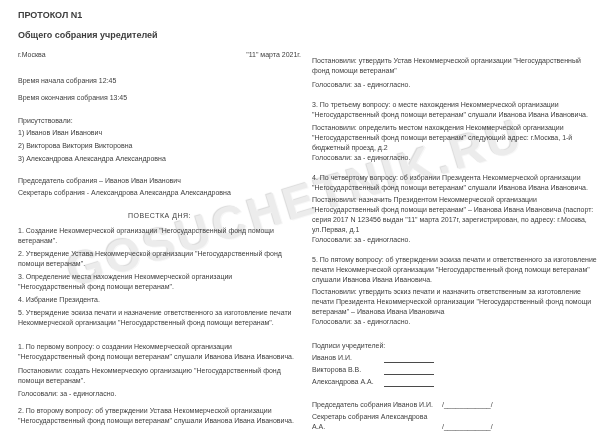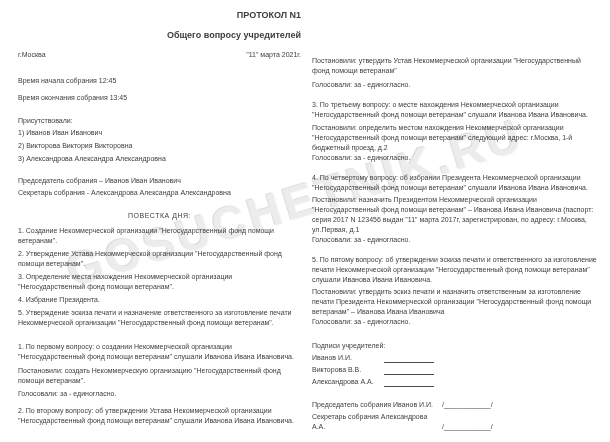--- a/index.html
+++ b/index.html
@@ -22,21 +22,21 @@
     color:#ececec;
     text-shadow:1px 1px 0 #f8f8f8, -1px -1px 1px #d9d9d9;
     transform:rotate(-17deg);
     transform-origin:0 0;
     user-select:none;
   }
   .col{position:absolute;top:0;z-index:1;font-size:7px;line-height:10px;}
   .col-left{left:18px;width:283px;padding-top:10px;}
   .col-right{left:312px;width:288px;padding-top:56px;}
 
-  .title{text-align:right;font-weight:bold;font-size:9px;line-height:11px;margin:0 0 9px;}
+  .title{text-align:left;font-weight:bold;font-size:9px;line-height:11px;margin:0 0 9px;}
   .cityrow{display:flex;justify-content:space-between;margin:3px 0 16px;}
 
   .p  {margin:0 0 4px;}
   .p0 {margin:0 0 0;}
   .p2 {margin:0 0 2px;}
   .p3 {margin:0 0 3px;}
   .p7 {margin:0 0 7px;}
   .p10{margin:0 0 10px;}
   .p12{margin:0 0 12px;}
   .p13{margin:0 0 13px;}
@@ -52,21 +52,21 @@
 </style>
 </head>
 <body>
 
 <div class="page">
 
   <div class="watermark">GOSUCHETNIK.RU</div>
 
   <div class="col col-left">
     <div class="title">ПРОТОКОЛ N1</div>
-    <div class="title">Общего вопросу учредителей</div>
+    <div class="title">Общего собрания учредителей</div>
 
     <div class="cityrow">
       <span>г.Москва</span>
       <span>"11" марта 2021г.</span>
     </div>
 
     <div class="p7">Время начала собрания 12:45</div>
     <div class="p13">Время окончания собрания 13:45</div>
 
     <div class="p2">Присутствовали:</div>

